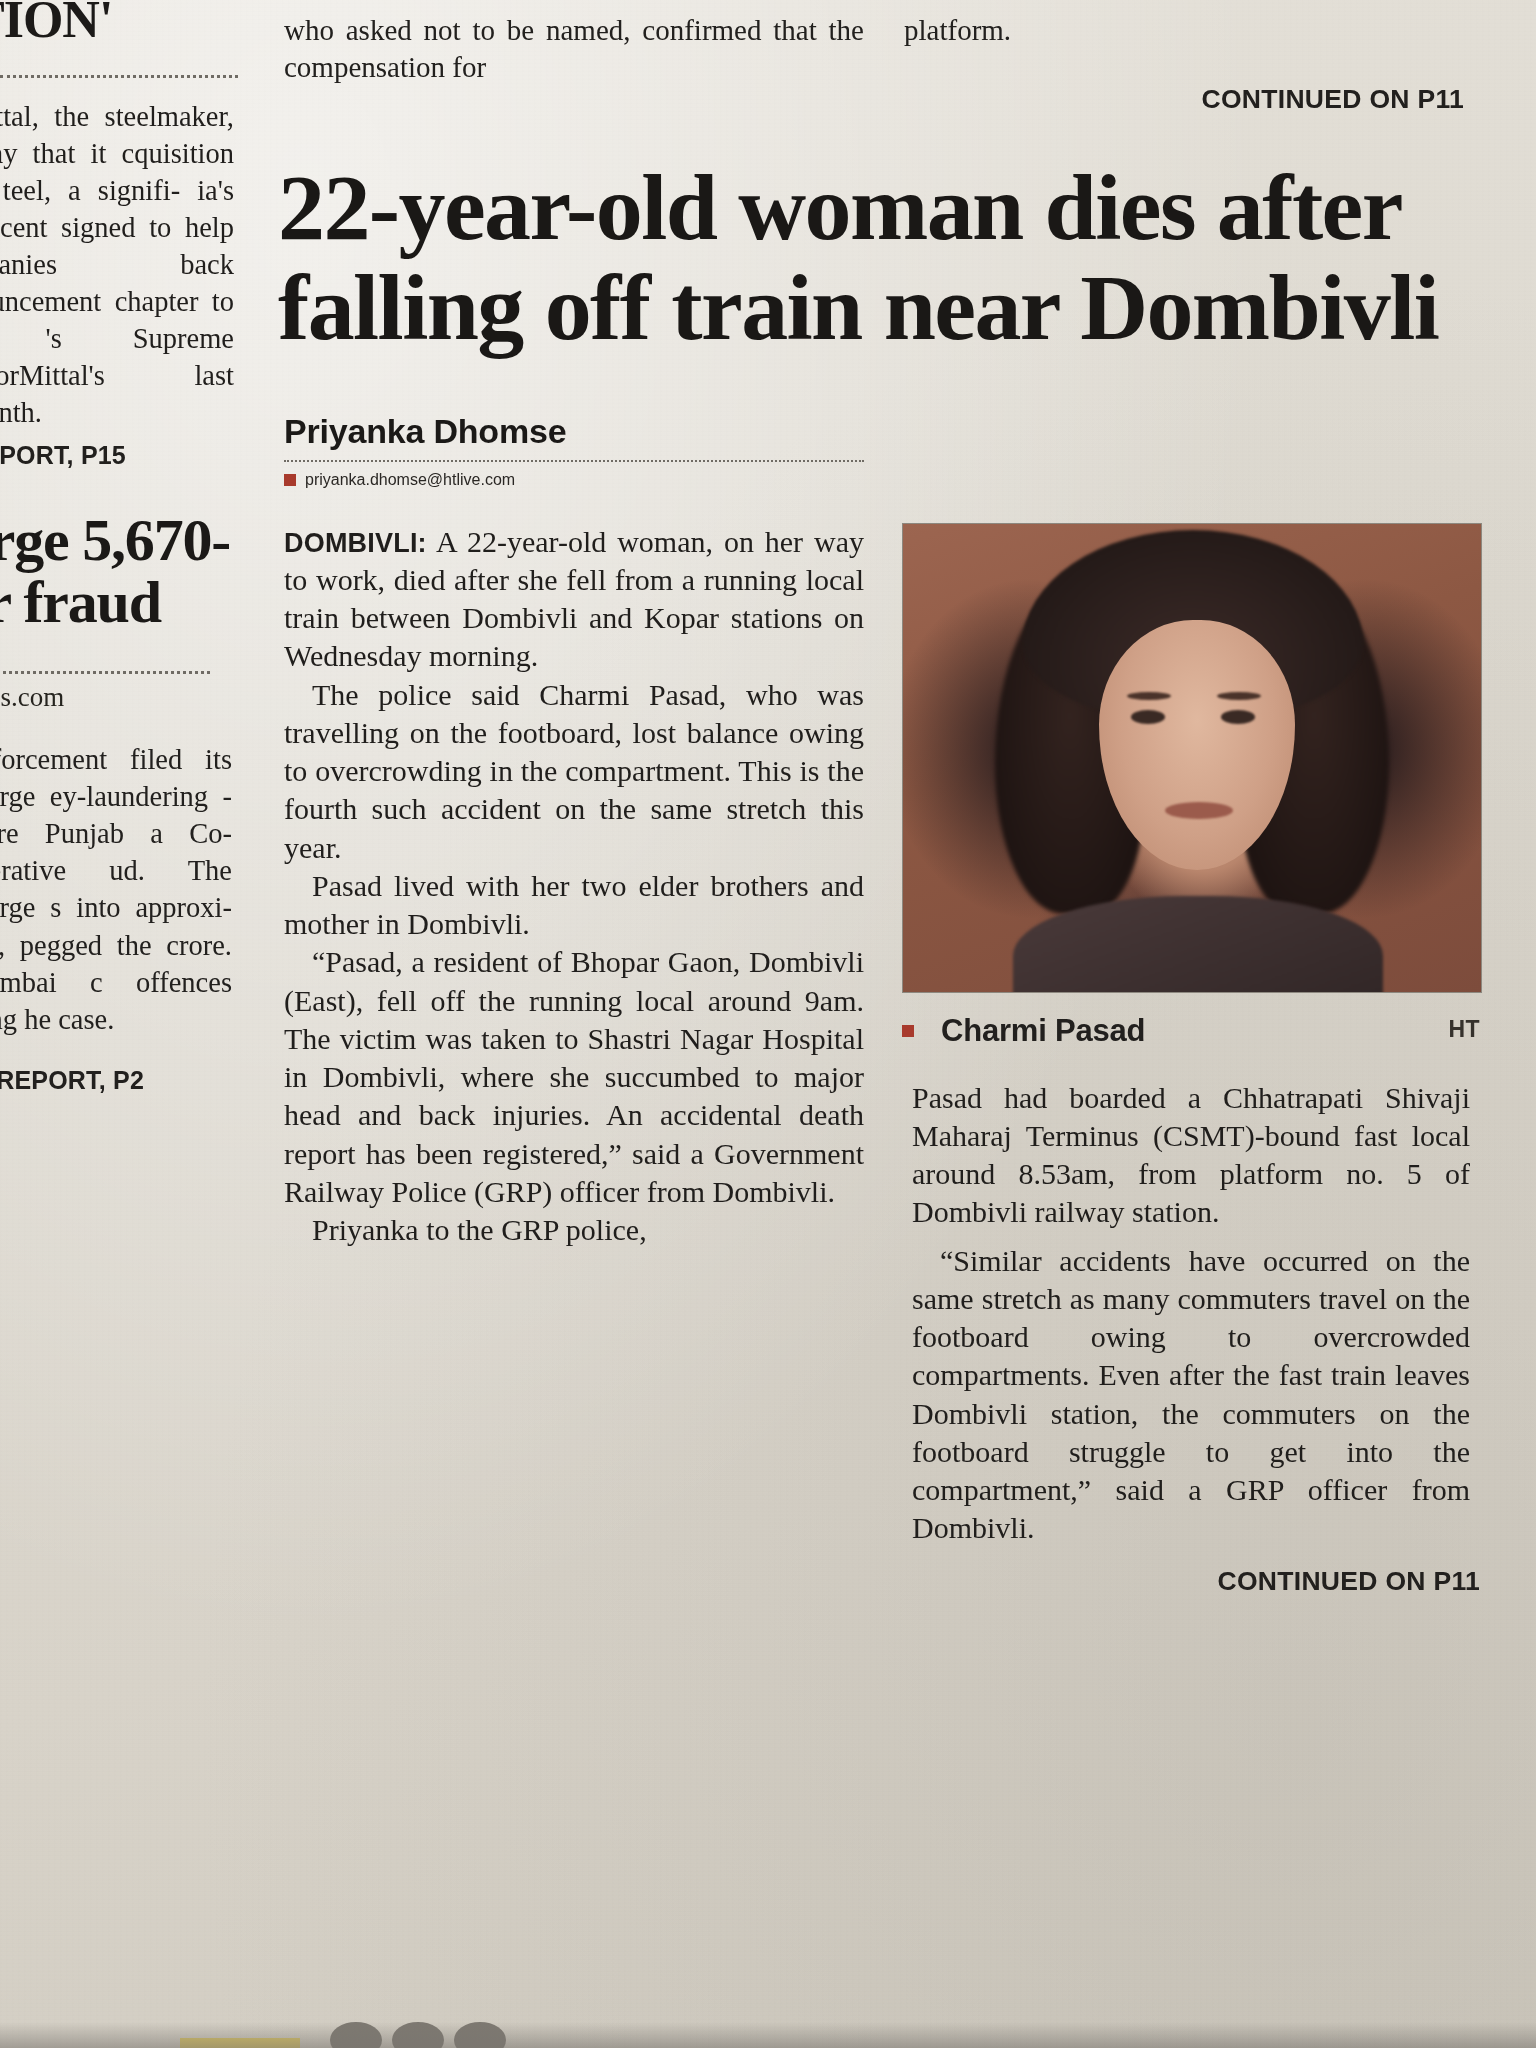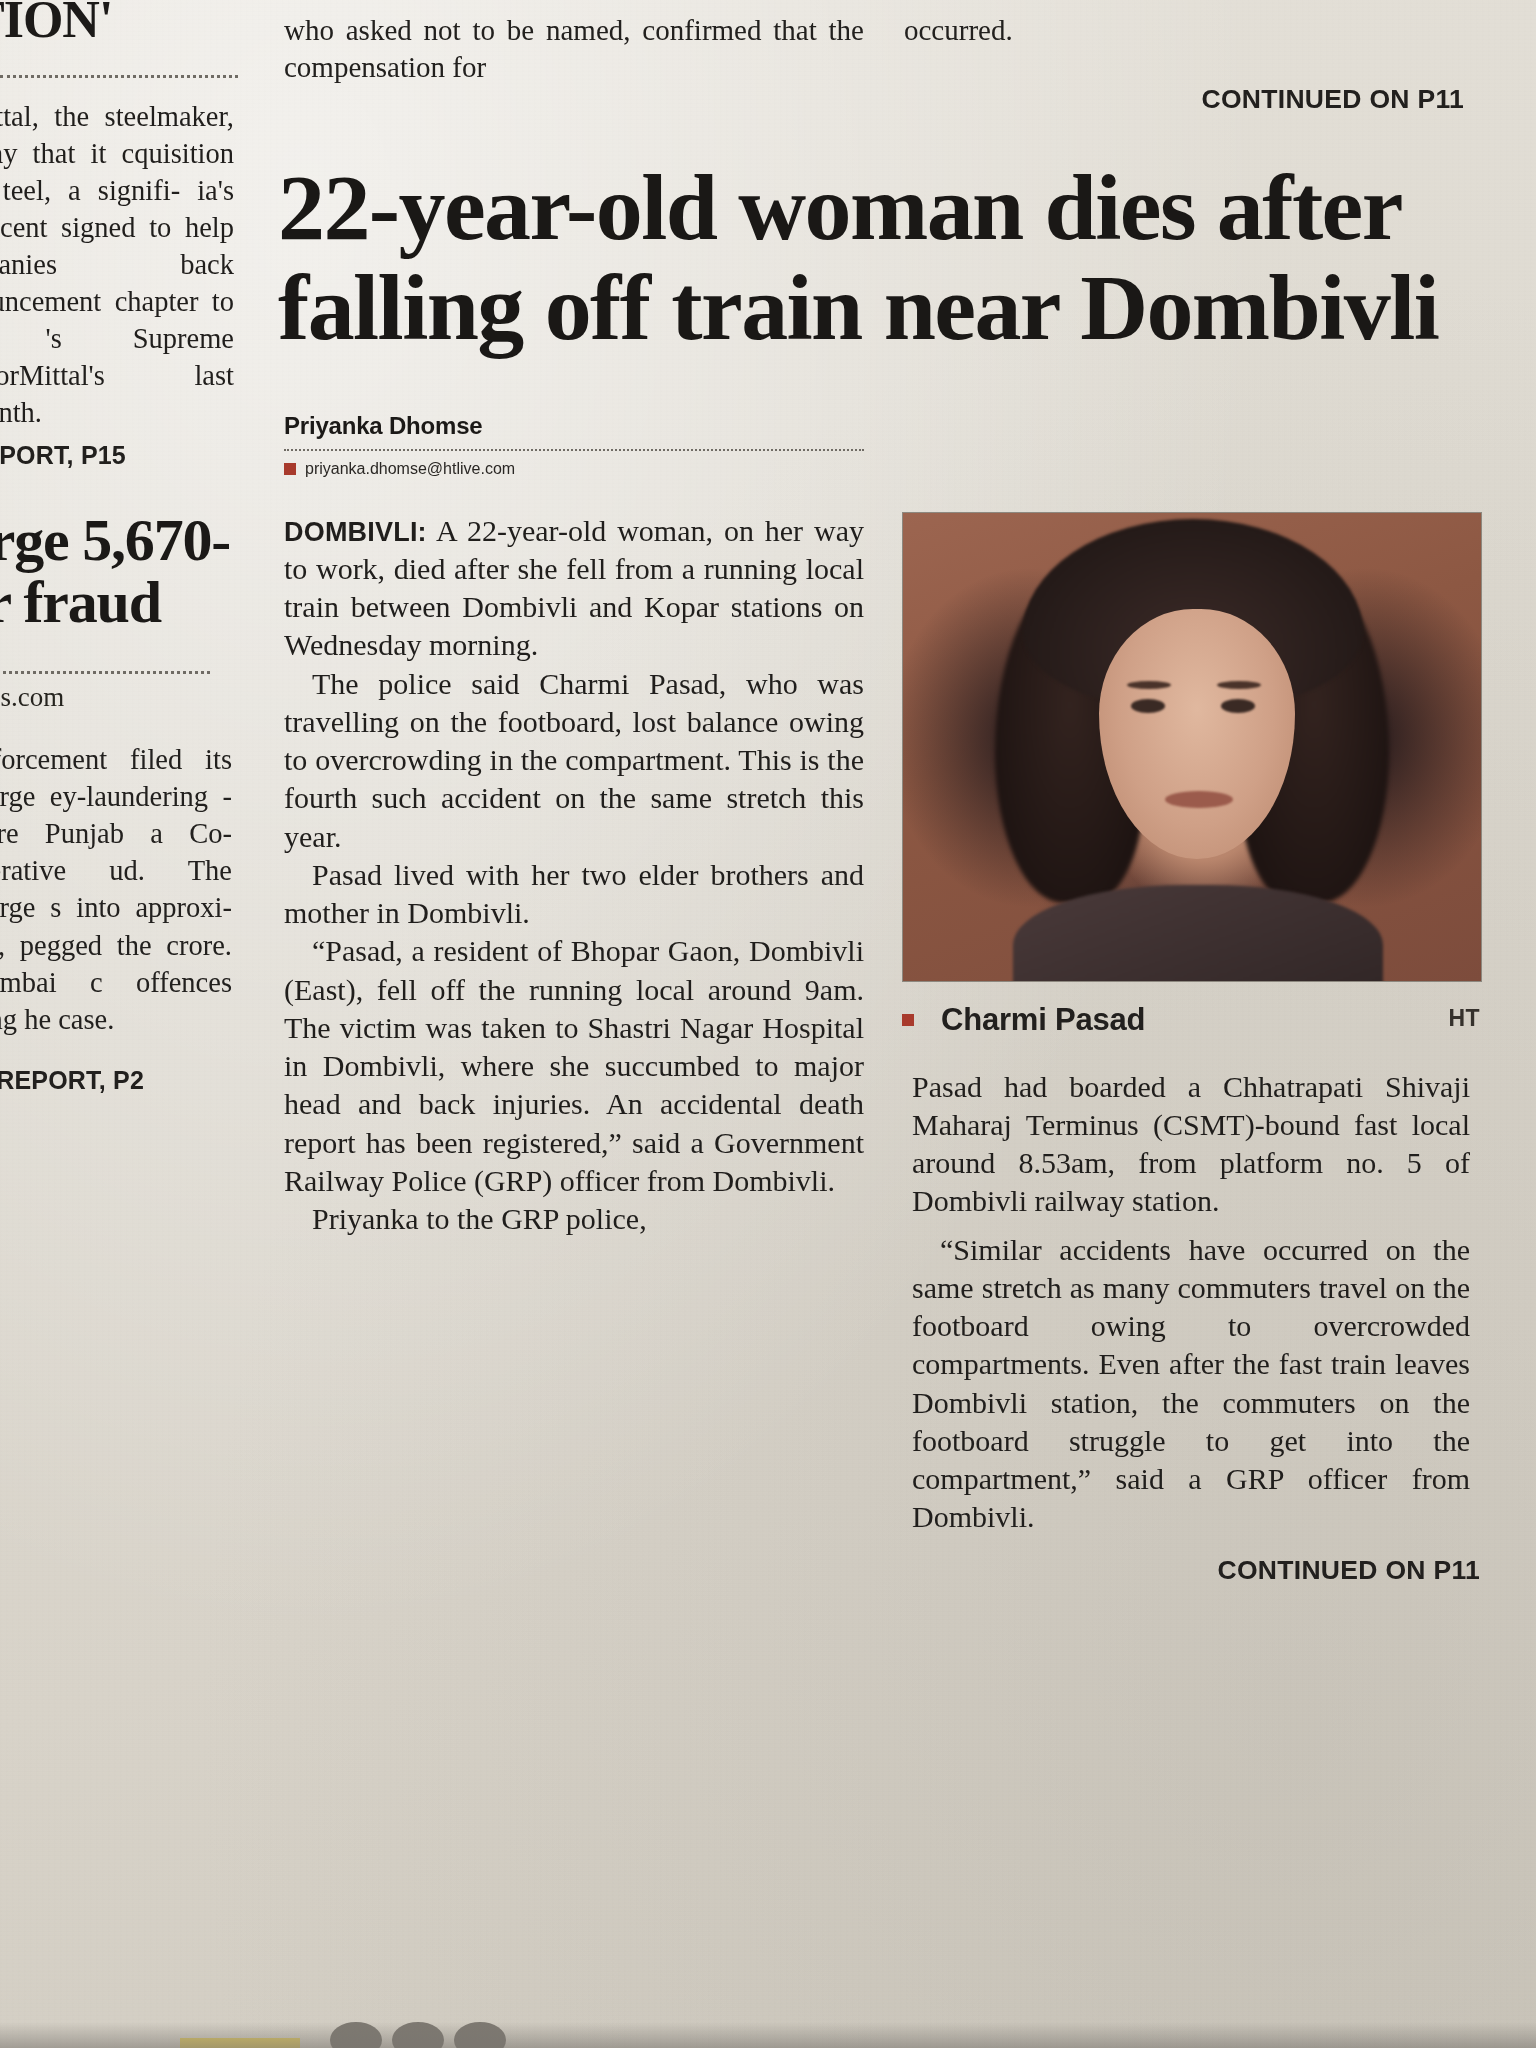--- a/index.html
+++ b/index.html
@@ -157,21 +157,21 @@
     width: 1230px;
   }
 
   .byline-wrap {
     margin-top: 54px;
     width: 580px;
   }
   .byline-name {
     font-family: "Liberation Sans", sans-serif;
     font-weight: 700;
-    font-size: 24px;
+    font-size: 34px;
     letter-spacing: -0.2px;
     color: #1b1917;
   }
   .byline-rule {
     border-top: 2.5px dotted #6f6b64;
     margin: 9px 0 9px 0;
     width: 580px;
   }
   .byline-email {
     font-family: "Liberation Sans", sans-serif;
@@ -382,21 +382,21 @@
       <p>Enforcement filed its charge ey-laundering -crore Punjab a Co-operative ud. The charge s into approxi- ges, pegged the crore. Mumbai c offences wing he case.</p>
     </div>
     <div class="left-footer">L REPORT, P2</div>
   </div>
 
   <div class="main">
 
     <div class="top-strip">
       <div class="tcol tcol-a">who asked not to be named, confirmed that the compensation for</div>
       <div class="tcol tcol-b">
-        <div>occurred.</div>
+        <div>platform.</div>
         <div class="cont-label">CONTINUED ON P11</div>
       </div>
     </div>
 
     <h1 class="headline">22-year-old woman dies after falling off train near Dombivli</h1>
 
     <div class="byline-wrap">
       <div class="byline-name">Priyanka Dhomse</div>
       <div class="byline-rule"></div>
       <div class="byline-email">

